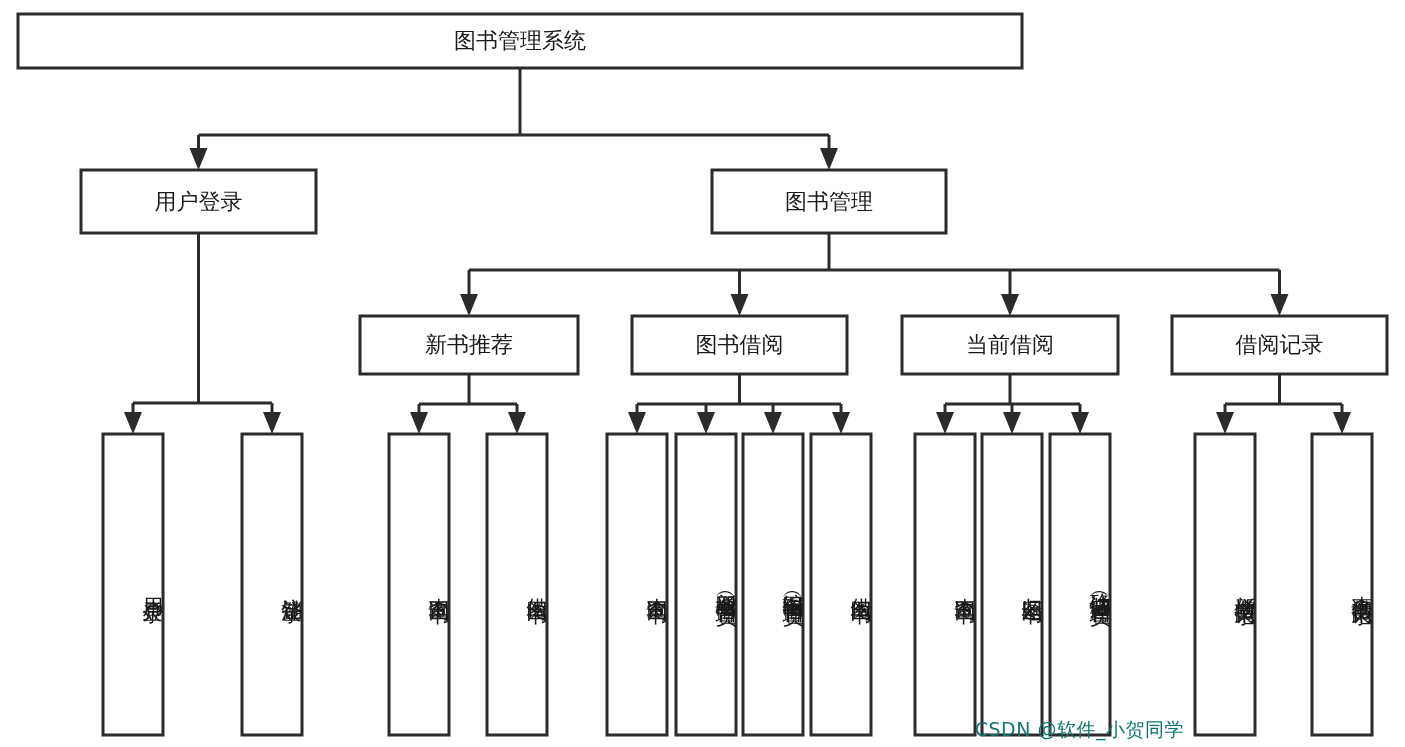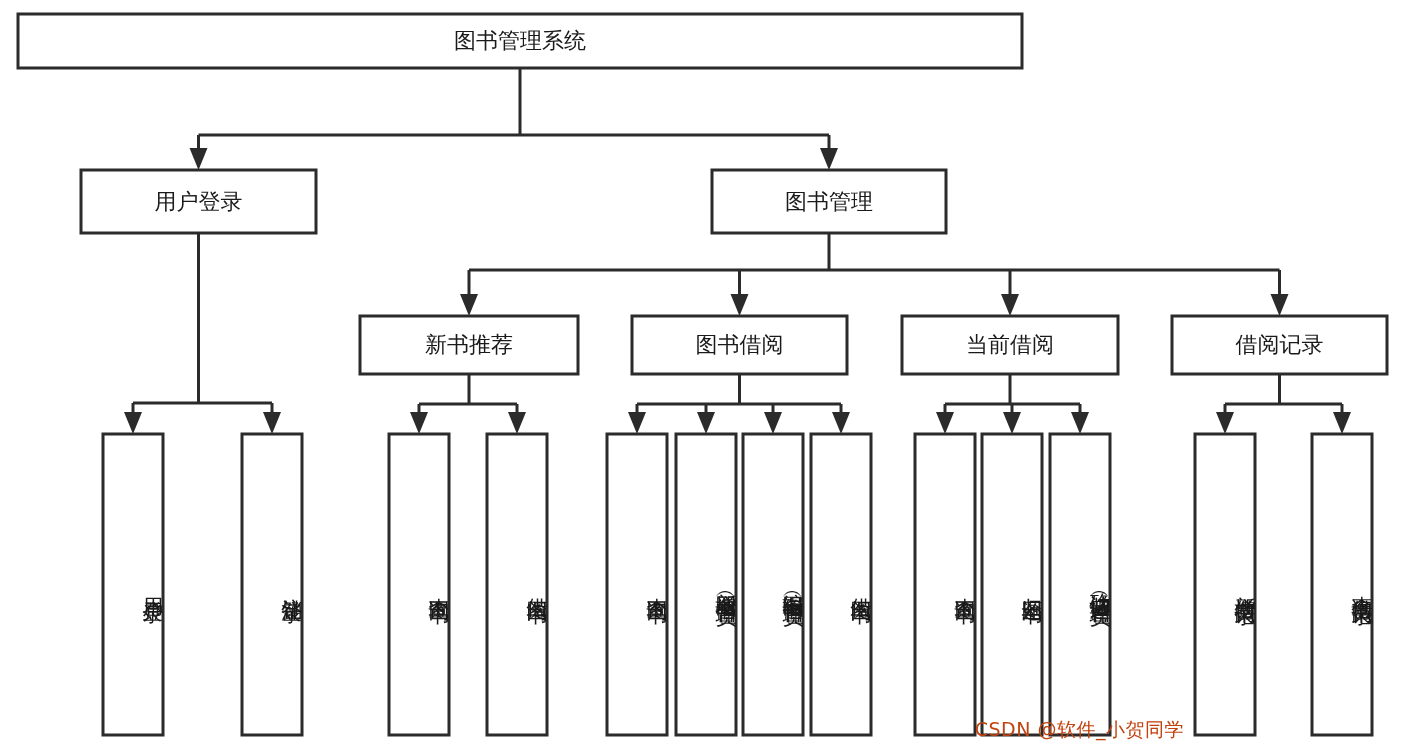--- a/index.html
+++ b/index.html
@@ -72,21 +72,21 @@
     align-items: flex-start;
     justify-content: center;
     pointer-events: none;
   }
   .watermark {
     position: absolute;
     right: 8px;
     bottom: 4px;
     font-family: "DejaVu Sans", "Liberation Sans", sans-serif;
     font-size: 19px;
-    color: #c2410c;
+    color: #0f766e;
     white-space: nowrap;
     letter-spacing: 0.5px;
   }
 </style>
 </head>
 <body>
 
 <div id="diagram-root">
 
   <svg id="diagram-svg" viewBox="0 0 1405 747">

